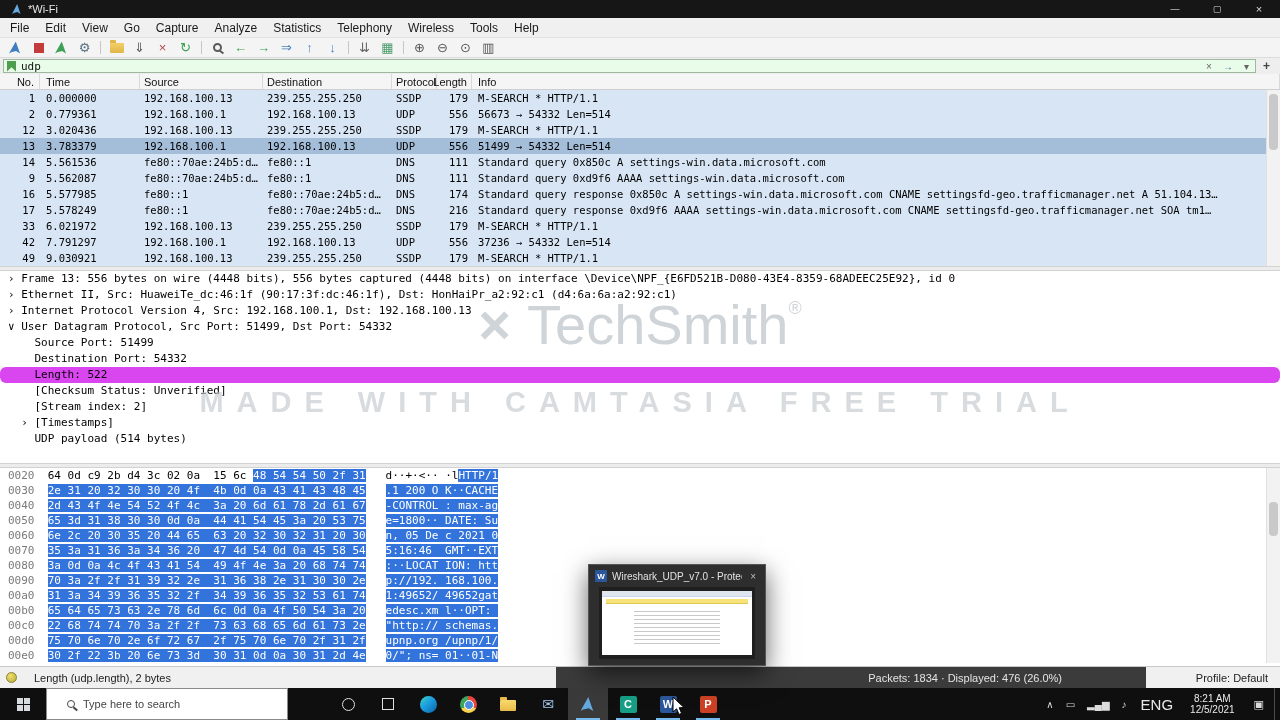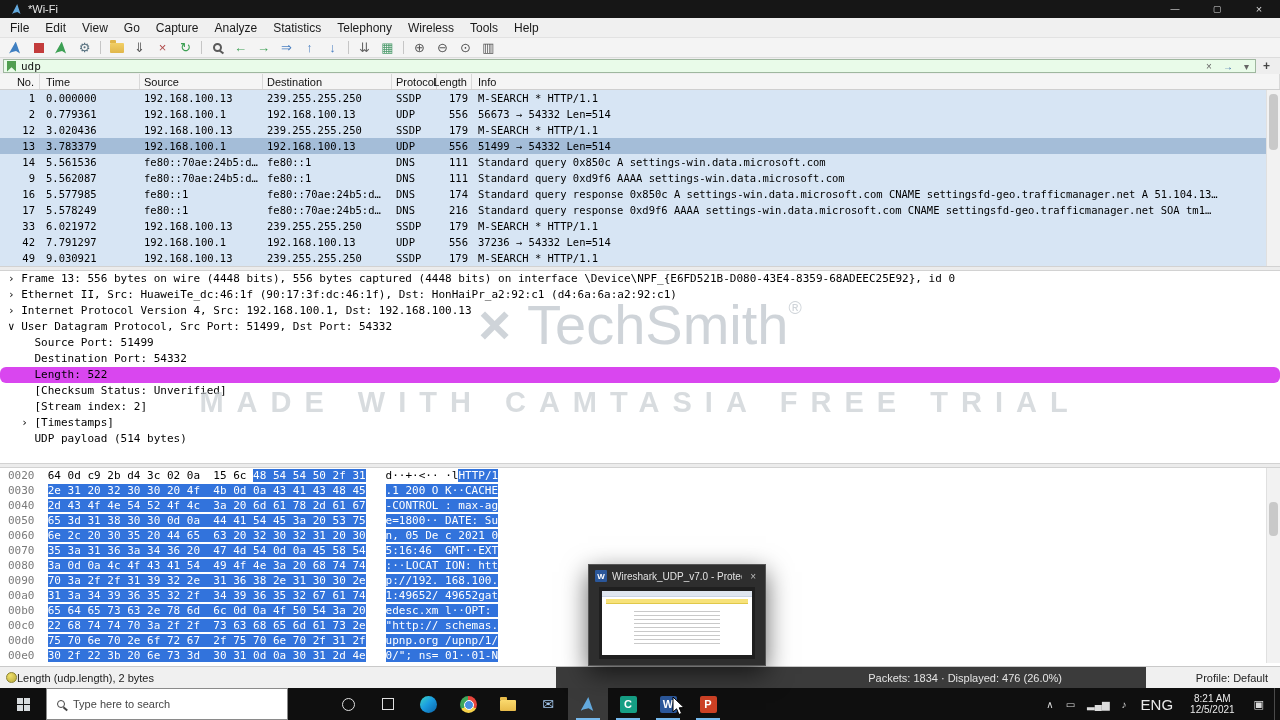--- a/index.html
+++ b/index.html
@@ -63,21 +63,21 @@
   .dline.sel{background:#d946ef;border-radius:6px;}
 
   
   #hexpane{top:468px;height:198px;background:#fff;font-family:"DejaVu Sans Mono","Liberation Mono",monospace;font-size:11px;overflow:hidden;}
   .hxrow{height:15px;line-height:15px;white-space:pre;padding-left:8px;color:#000;}
   .hx-off{color:#7a7a7a;}
   .hx-sel{background:#3273dc;color:#fff;}
 
   
   #statusbar{top:666px;height:22px;background:#f0f0f0;border-top:1px solid #c9c9c9;font-size:11px;color:#222;z-index:1;}
-  .sb-left{position:absolute;left:6px;top:0;bottom:0;display:flex;align-items:center;gap:0;}
+  .sb-left{position:absolute;left:6px;top:0;bottom:0;display:flex;align-items:center;gap:17px;}
   .expert-dot{width:11px;height:11px;border-radius:50%;background:radial-gradient(circle at 35% 30%,#f0e06a,#b8a93a);border:1px solid #8a8130;}
   .sb-dark{position:absolute;left:556px;width:590px;top:0;bottom:0;background:#3b3b3b;display:flex;align-items:center;justify-content:flex-end;padding-right:84px;color:#e4e4e4;}
   .sb-profile{position:absolute;right:12px;top:0;bottom:0;display:flex;align-items:center;}
 
   
   #watermark1{top:292px;text-align:center;color:rgba(168,176,186,0.55);font-size:56px;z-index:6;pointer-events:none;}
   #watermark1 .wm-mark{font-weight:bold;margin-right:16px;}
   #watermark1 .wm-reg{font-size:18px;vertical-align:30px;}
   #watermark2{top:386px;text-align:center;color:rgba(192,198,204,0.62);font-size:29px;font-weight:bold;letter-spacing:13px;z-index:6;pointer-events:none;}
 
@@ -91,21 +91,21 @@
   .pv-page{width:150px;height:64px;background:#fff;position:relative;}
   .pv-ribbon{height:6px;background:#dfe6ef;border-bottom:1px solid #c9d4e4;}
   .pv-yellow{height:5px;background:#f7e27a;border-bottom:1px solid #e0c84a;margin:2px 4px 0;}
   .pv-lines{position:absolute;left:32px;right:32px;top:20px;bottom:8px;background:repeating-linear-gradient(180deg,#c9c9c9 0 1px,transparent 1px 4px);}
 
   
   #taskbar{top:688px;height:32px;background:#0f0f0f;display:flex;align-items:stretch;z-index:20;}
   .tb-start{width:46px;display:flex;align-items:center;justify-content:center;}
   .winlogo{display:grid;grid-template-columns:6px 6px;grid-template-rows:6px 6px;gap:1px;}
   .winlogo span{background:#d7dbde;}
-  .tb-search{width:242px;background:#ffffff;border:1px solid #8a8a8a;display:flex;align-items:center;gap:8px;padding-left:10px;font-size:11px;color:#454545;}
+  .tb-search{width:242px;background:#ffffff;border:1px solid #8a8a8a;display:flex;align-items:center;gap:8px;padding-left:20px;font-size:11px;color:#454545;}
   .s-mag{display:inline-block;width:8px;height:8px;border:1.5px solid #444;border-radius:50%;position:relative;}
   .s-mag::after{content:"";position:absolute;width:5px;height:1.5px;background:#444;right:-4px;bottom:-2px;transform:rotate(40deg);}
   #tb-apps{display:flex;margin-left:40px;}
   .tb-btn{width:40px;display:flex;align-items:center;justify-content:center;position:relative;}
   .tb-btn.active{background:#3a3a3a;}
   .under{position:absolute;bottom:0;left:8px;right:8px;height:2px;background:#76b9ed;}
   .circle-ic{width:13px;height:13px;border:1.5px solid #e0e0e0;border-radius:50%;}
   .tv-ic{width:12px;height:12px;border:1.5px solid #e0e0e0;}
   .edge-ic{width:17px;height:17px;border-radius:50%;background:linear-gradient(135deg,#3dd6c4 0%,#1b9de0 45%,#0b63a8 100%);}
   .chrome-ic{width:17px;height:17px;border-radius:50%;background:conic-gradient(#e8453c 0 33%,#f7d24a 0 66%,#3fa65b 0 100%);position:relative;}
@@ -330,21 +330,21 @@
 
 <div class="abs" id="hexpane">
     <div class="hxrow"><span class="hx-off">0020</span>  <span>64 0d c9 2b d4 3c 02 0a  15 6c </span><span class="hx-sel">48 54 54 50 2f 31</span>   <span>d··+·&lt;·· ·l</span><span class="hx-sel">HTTP/1</span></div>
     <div class="hxrow"><span class="hx-off">0030</span>  <span class="hx-sel">2e 31 20 32 30 30 20 4f  4b 0d 0a 43 41 43 48 45</span>   <span class="hx-sel">.1 200 O K··CACHE</span></div>
     <div class="hxrow"><span class="hx-off">0040</span>  <span class="hx-sel">2d 43 4f 4e 54 52 4f 4c  3a 20 6d 61 78 2d 61 67</span>   <span class="hx-sel">-CONTROL : max-ag</span></div>
     <div class="hxrow"><span class="hx-off">0050</span>  <span class="hx-sel">65 3d 31 38 30 30 0d 0a  44 41 54 45 3a 20 53 75</span>   <span class="hx-sel">e=1800·· DATE: Su</span></div>
     <div class="hxrow"><span class="hx-off">0060</span>  <span class="hx-sel">6e 2c 20 30 35 20 44 65  63 20 32 30 32 31 20 30</span>   <span class="hx-sel">n, 05 De c 2021 0</span></div>
     <div class="hxrow"><span class="hx-off">0070</span>  <span class="hx-sel">35 3a 31 36 3a 34 36 20  47 4d 54 0d 0a 45 58 54</span>   <span class="hx-sel">5:16:46  GMT··EXT</span></div>
     <div class="hxrow"><span class="hx-off">0080</span>  <span class="hx-sel">3a 0d 0a 4c 4f 43 41 54  49 4f 4e 3a 20 68 74 74</span>   <span class="hx-sel">:··LOCAT ION: htt</span></div>
     <div class="hxrow"><span class="hx-off">0090</span>  <span class="hx-sel">70 3a 2f 2f 31 39 32 2e  31 36 38 2e 31 30 30 2e</span>   <span class="hx-sel">p://192. 168.100.</span></div>
-    <div class="hxrow"><span class="hx-off">00a0</span>  <span class="hx-sel">31 3a 34 39 36 35 32 2f  34 39 36 35 32 67 61 74</span>   <span class="hx-sel">1:49652/ 49652gat</span></div>
+    <div class="hxrow"><span class="hx-off">00a0</span>  <span class="hx-sel">31 3a 34 39 36 35 32 2f  34 39 36 35 32 53 61 74</span>   <span class="hx-sel">1:49652/ 49652gat</span></div>
     <div class="hxrow"><span class="hx-off">00b0</span>  <span class="hx-sel">65 64 65 73 63 2e 78 6d  6c 0d 0a 4f 50 54 3a 20</span>   <span class="hx-sel">edesc.xm l··OPT: </span></div>
     <div class="hxrow"><span class="hx-off">00c0</span>  <span class="hx-sel">22 68 74 74 70 3a 2f 2f  73 63 68 65 6d 61 73 2e</span>   <span class="hx-sel">"http:// schemas.</span></div>
     <div class="hxrow"><span class="hx-off">00d0</span>  <span class="hx-sel">75 70 6e 70 2e 6f 72 67  2f 75 70 6e 70 2f 31 2f</span>   <span class="hx-sel">upnp.org /upnp/1/</span></div>
     <div class="hxrow"><span class="hx-off">00e0</span>  <span class="hx-sel">30 2f 22 3b 20 6e 73 3d  30 31 0d 0a 30 31 2d 4e</span>   <span class="hx-sel">0/"; ns= 01··01-N</span></div>
   </div>
 <div class="vtrack" style="right:0;top:468px;height:195px;">
   <span class="vthumb" style="top:34px;height:34px;"></span>
 </div>
 
 <div class="abs" id="watermark1">

